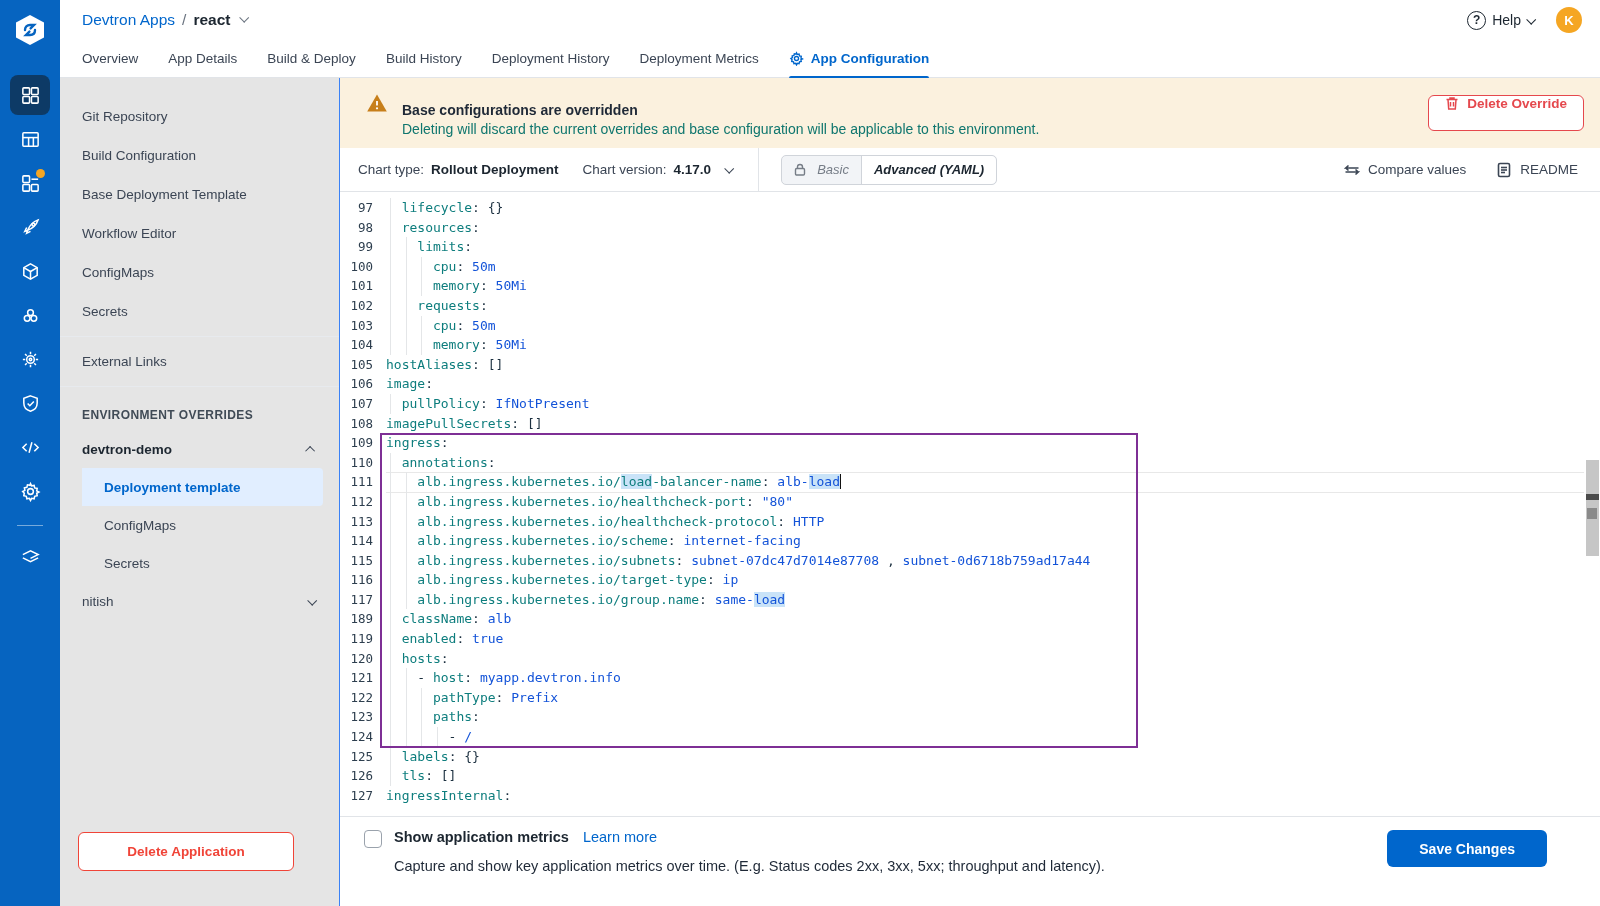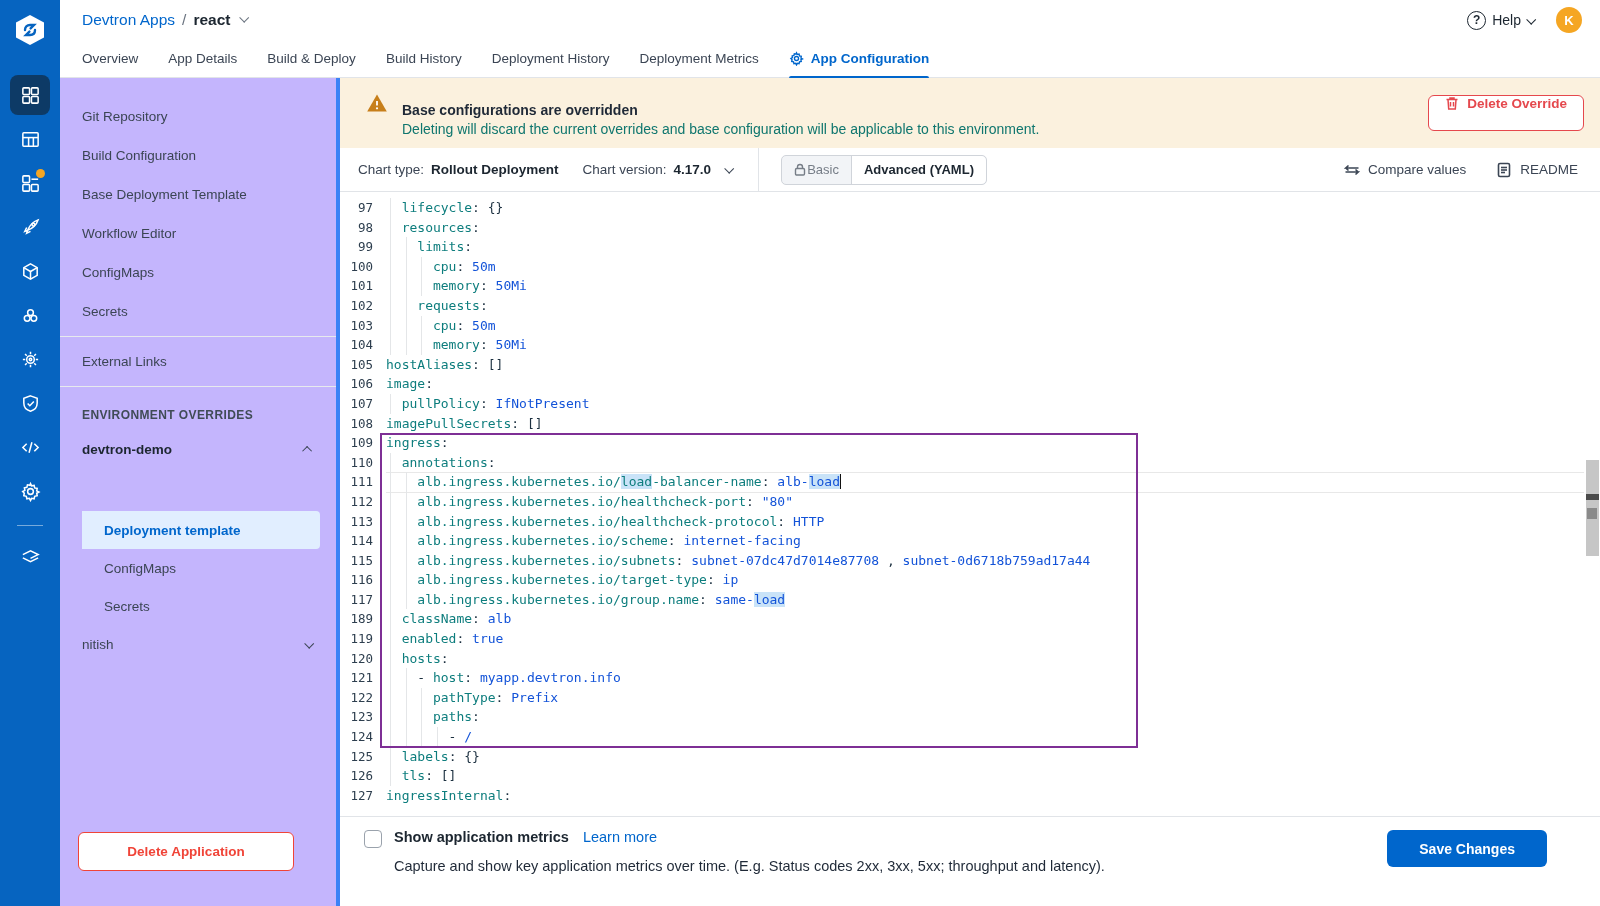--- a/index.html
+++ b/index.html
@@ -29,48 +29,48 @@
   .avatar { width:26px; height:26px; border-radius:50%; background:#F5A623; color:#fff; font-size:13px; font-weight:bold; display:flex; align-items:center; justify-content:center; margin-left:12px; cursor:pointer; }
 
   
   .tabs { position:absolute; left:60px; top:40px; width:1540px; height:38px; display:flex; align-items:center; gap:30px; padding:0 22px; border-bottom:1px solid #E1E4E8; background:#fff; }
   .tab { font-size:13.5px; color:#3B4554; cursor:pointer; height:38px; display:flex; align-items:center; gap:7px; position:relative; white-space:nowrap; }
   .tab.active { color:#0066CC; font-weight:bold; }
   .tab.active::after { content:""; position:absolute; left:0; right:0; bottom:-1px; height:3px; background:#0066CC; border-radius:2px 2px 0 0; }
   .gear-glyph { width:15px; height:15px; }
 
   
-  .nav { position:absolute; left:60px; top:78px; width:280px; height:828px; border-right:4px solid #3b82f6; background:#c4b5fd; padding-top:19px; }
+  .nav { position:absolute; left:60px; top:78px; width:280px; height:828px; border-right:1px solid #3b82f6; background:#e5e5e5; padding-top:19px; }
   .nav-item { height:39px; display:flex; align-items:center; padding:0 20px 0 22px; font-size:13.5px; color:#3B4554; cursor:pointer; }
   .nav-div { height:1px; background:#E7EAEE; margin:5px 0; }
   .nav-sec { padding:16px 22px 8px; font-size:12px; font-weight:bold; letter-spacing:.4px; color:#404B56; }
   .nav-env { height:38px; display:flex; align-items:center; justify-content:space-between; padding:0 24px 0 22px; font-size:13.5px; color:#1c2630; font-weight:bold; cursor:pointer; }
   .nav-env.plain { font-weight:normal; color:#3B4554; }
   .nav-env .chev { color:#3B4554; }
   .nav-sub { height:38px; display:flex; align-items:center; padding-left:44px; font-size:13.5px; color:#3B4554; cursor:pointer; margin:0 0 0 0; }
-  .nav-sub.selected { background:#E1EEFF; color:#0066CC; font-weight:bold; border-radius:0 4px 4px 0; margin-right:16px; margin-left:22px; padding-left:22px;margin-top:43px; }
+  .nav-sub.selected { background:#E1EEFF; color:#0066CC; font-weight:bold; border-radius:0 4px 4px 0; margin-right:16px; margin-left:22px; padding-left:22px; }
   .del-app { position:absolute; left:18px; bottom:35px; width:216px; height:39px; border:1px solid #F04438; border-radius:6px; background:#fff; color:#F04438; font-size:13.5px; font-weight:bold; cursor:pointer; font-family:"Liberation Sans",sans-serif; }
 
   
   .main { position:absolute; left:340px; top:78px; width:1260px; height:828px; background:#fff; }
 
   .banner { position:absolute; left:0; top:0; width:1260px; height:70px; background:#FBF1DE; display:flex; align-items:center; padding:0 16px 0 26px; }
   .warn-ico { width:22px; height:22px; margin-right:14px; flex:none; align-self:flex-start; margin-top:14px; }
   .banner-txt .t1 { font-size:14px; font-weight:bold; color:#1F2937; margin-top:12px; }
   .banner-txt .t2 { font-size:14px; color:#0f766e; margin-top:3px; }
   .del-ovr { margin-left:auto; height:36px; padding:0 16px; background:#fff; border:1px solid #E5484D; border-radius:6px; color:#E5484D; font-size:13.5px; font-weight:bold; display:flex; align-items:flex-start; gap:8px; cursor:pointer; font-family:"Liberation Sans",sans-serif; }
   .del-ovr svg { width:14px; height:15px; stroke:#E5484D; fill:none; stroke-width:1.5; }
 
   .toolbar { position:absolute; left:0; top:70px; width:1260px; height:44px; border-bottom:1px solid #E1E4E8; display:flex; align-items:center; padding:0 22px 0 18px; background:#fff; }
   .tb-lbl { font-size:13.5px; color:#3B4554;text-align:right; }
   .tb-val { font-size:13.5px; color:#1c2630; font-weight:bold; margin-left:7px; }
   .tb-group { display:flex; align-items:center; cursor:pointer; }
   .tb-sep { width:1px; height:44px; background:#E1E4E8; margin:0 22px 0 26px; }
   .seg { display:flex; align-items:stretch; background:#F2F4F7; border:1px solid #D0D4DA; border-radius:5px; overflow:hidden; height:30px; }
-  .seg-btn { display:flex; align-items:center; gap:1px; padding:0 12px; font-size:13px; color:#767D87; cursor:pointer; }
+  .seg-btn { display:flex; align-items:center; gap:11px; padding:0 12px; font-size:13px; color:#767D87; cursor:pointer;font-style:italic; }
   .seg-btn.active { background:#fff; border-left:1px solid #D0D4DA; color:#1c2630; font-weight:bold; border-radius:0 5px 5px 0; }
   .lock { width:12px; height:13px; }
   .tb-right { margin-left:auto; display:flex; align-items:center; gap:30px; }
   .tb-link { display:flex; align-items:center; gap:8px; font-size:13.5px; color:#3B4554; cursor:pointer; }
   .tb-link svg { width:16px; height:16px; stroke:#3B4554; fill:none; stroke-width:1.6; }
 
   
   .editor { position:absolute; left:0; top:114px; width:1260px; height:624px; background:#fff; overflow:hidden; font-family:"DejaVu Sans Mono",monospace; }
   .cm-lines { position:relative; padding-top:6px; z-index:2; }
   .cm-line { display:flex; height:19.6px; line-height:19.6px; font-size:13px; white-space:pre; }

